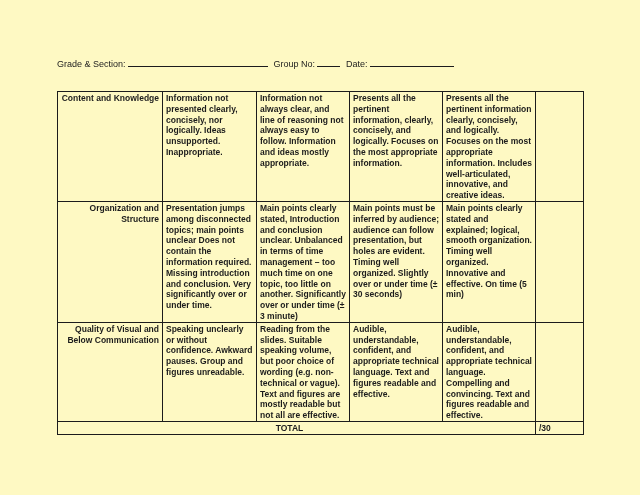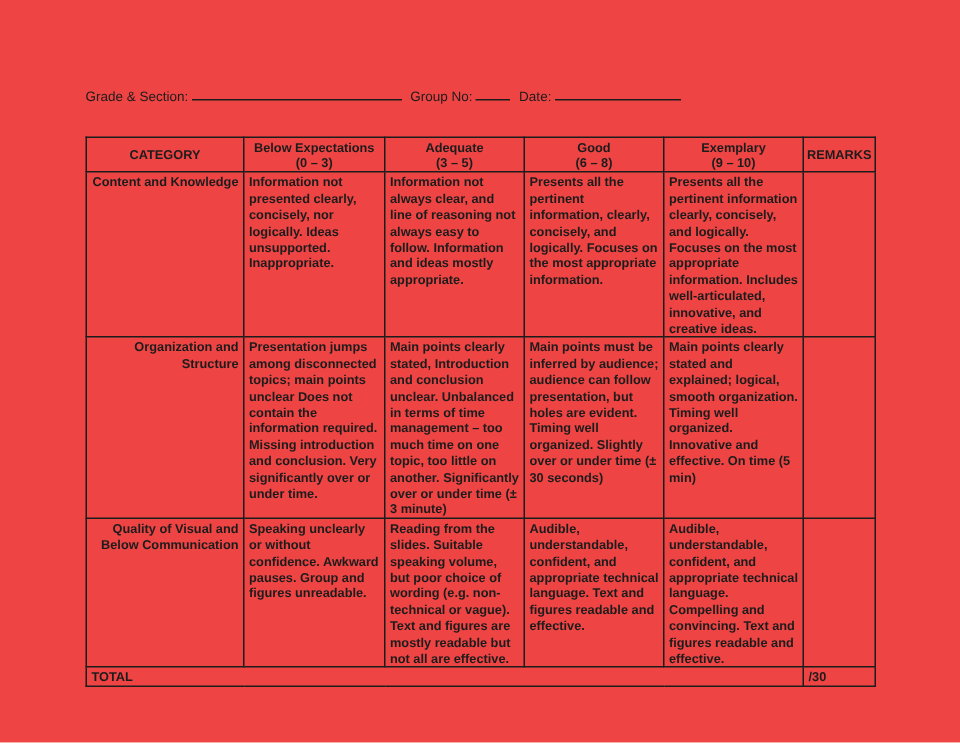--- a/index.html
+++ b/index.html
@@ -1,20 +1,20 @@
 <!DOCTYPE html>
 <html><head>
 <meta charset="utf-8">
 <style>
   html, body { margin: 0; padding: 0; background: #ffffff; }
   .page {
     position: relative;
     width: 640px;
     height: 495px;
-    background: #ef4444;
+    background: #fef9c3;
     color: #1c1c1c;
     font-family: "Liberation Sans", sans-serif;
     overflow: hidden;
   }
   .topline {
     position: absolute;
     left: 57px;
     top: 58px;
     font-size: 9px;
     line-height: 11px;
@@ -51,21 +51,21 @@
   }
   .rubric th.head {
     text-align: center;
     vertical-align: middle;
     font-weight: bold;
     line-height: 10.2px;
     padding: 1px 2px;
   }
   .rubric td.cat { font-weight: bold; text-align: right; }
   .rubric td.total-label {
-    text-align: left;
+    text-align: center;
     font-weight: bold;
     vertical-align: middle;
     line-height: 9.5px;
     padding-right: 17px;
   }
   .rubric td.total-value {
     text-align: left;
     font-weight: bold;
     vertical-align: middle;
     line-height: 9.5px;
@@ -84,40 +84,20 @@
     <colgroup>
       <col style="width:105px">
         <col style="width:94px">
         <col style="width:93px">
       <col style="width:93px">
         <col style="width:93px">
         <col style="width:48px">
     </colgroup>
 
     <tbody>
-        <tr style="height:22px">
-      <th class="head">CATEGORY</th>
-      <th class="head">
-        <div>Below Expectations</div>
-        <div>(0 – 3)</div>
-      </th>
-      <th class="head">
-        <div>Adequate</div>
-        <div>(3 – 5)</div>
-      </th>
-      <th class="head">
-        <div>Good</div>
-        <div>(6 – 8)</div>
-      </th>
-      <th class="head">
-        <div>Exemplary</div>
-        <div>(9 – 10)</div>
-      </th>
-      <th class="head">REMARKS</th>
-    </tr>
 
     <tr style="height:97px">
       <td class="cat">Content and Knowledge</td>
       <td>Information not presented clearly, concisely, nor logically. Ideas unsupported. Inappropriate.</td>
       <td>Information not always clear, and line of reasoning not always easy to follow. Information and ideas mostly appropriate.</td>
       <td>Presents all the pertinent information, clearly, concisely, and logically. Focuses on the most appropriate information.</td>
       <td>Presents all the pertinent information clearly, concisely, and logically. Focuses on the most appropriate information. Includes well-articulated, innovative, and creative ideas.</td>
       <td></td>
     </tr>
 

